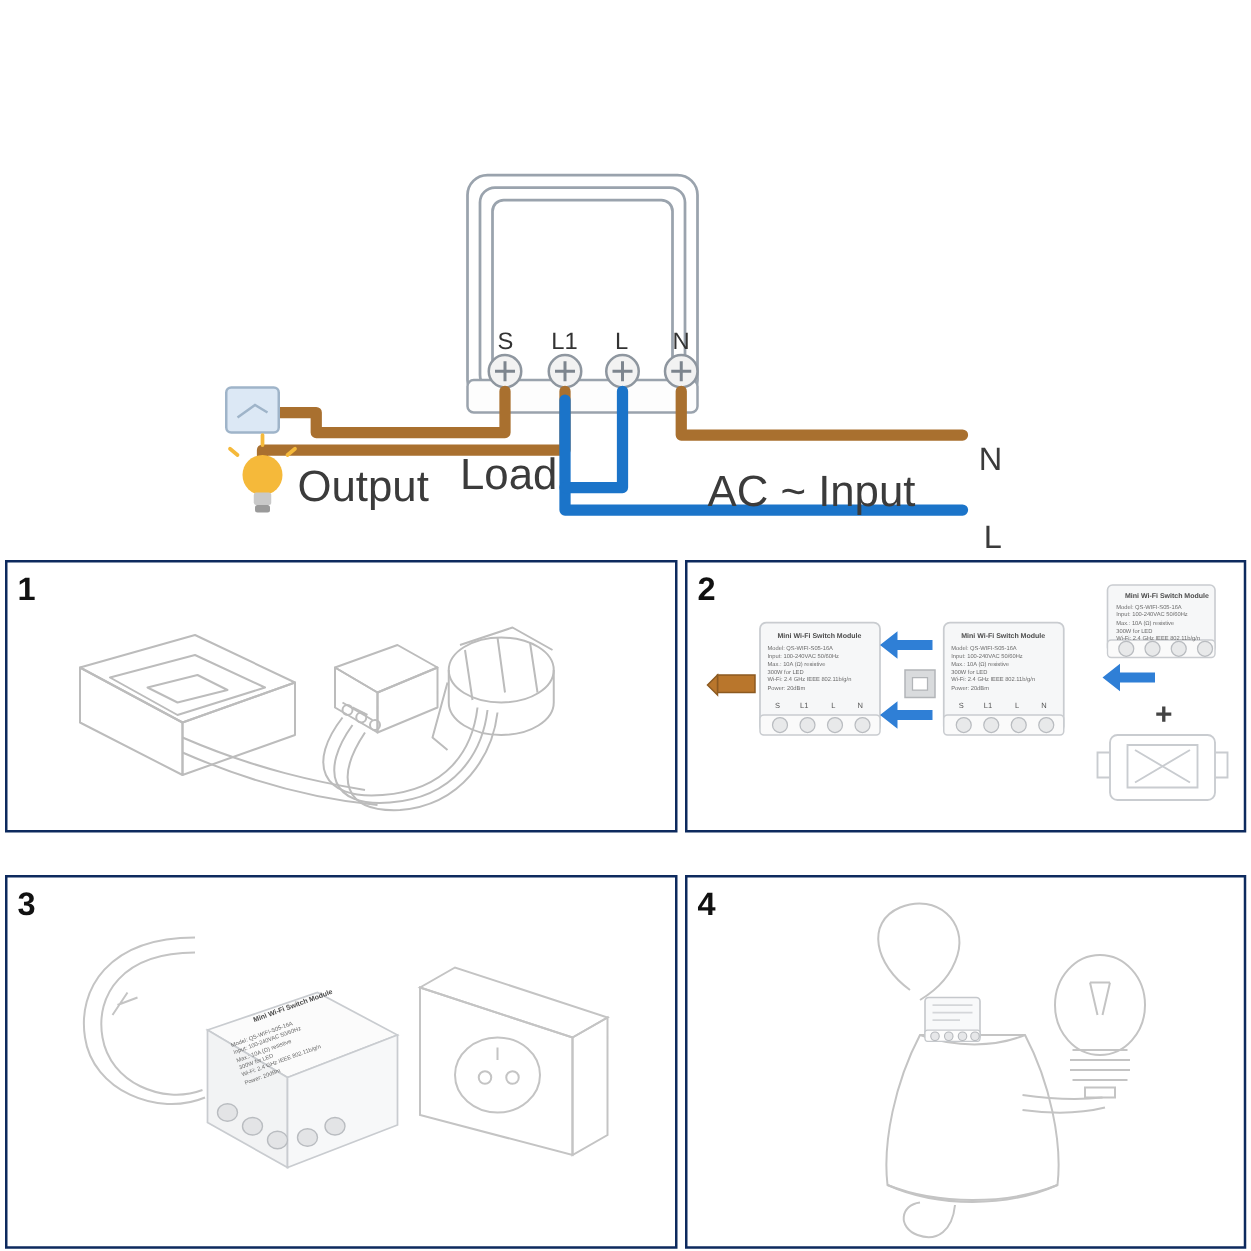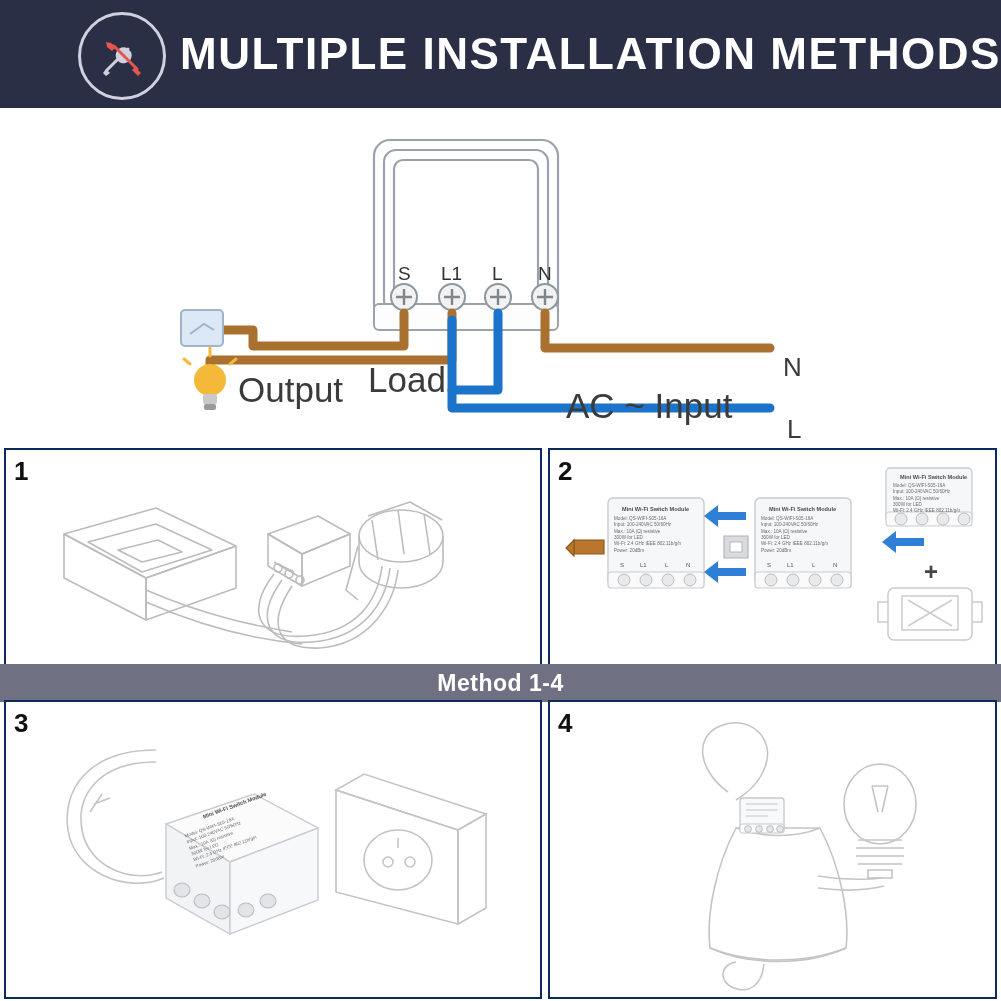--- a/index.html
+++ b/index.html
@@ -70,21 +70,21 @@
   .diagram svg { position:absolute; left:0; top:0; }
 
   .diag-label {
     position: absolute;
     color: #3b3b3b;
     font-size: 35px;
     font-family: "Liberation Sans", sans-serif;
   }
   .lbl-output { left: 238px; top: 262px; }
   .lbl-load   { left: 368px; top: 252px; }
-  .lbl-acinput{ left: 566px; top: 278px; }
+  .lbl-acinput{ left: 566px; top: 266px; }
   .lbl-N      { left: 783px; top: 244px; font-size: 26px; }
   .lbl-L      { left: 787px; top: 306px; font-size: 26px; }
 
   .term-label {
     position: absolute;
     font-size: 19px;
     color: #333;
   }
 
   
@@ -159,39 +159,20 @@
     font-size: 24px;
     color: #444;
     font-weight: bold;
   }
 </style>
 </head>
 <body>
 
 <div class="page">
 
-  <div class="header">
-    <div class="header-badge">
-      <svg width="56" height="56" viewBox="0 0 56 56">
-
-        <g stroke="#cfd2de" stroke-width="3" fill="none" stroke-linecap="round" stroke-linejoin="round">
-          <path d="M13 42 L34 21"></path>
-          <path d="M33 20 a8 8 0 1 0 4 4 z" fill="#cfd2de" stroke="none"></path>
-          <path d="M12 41 l-3 4 3 3 4-3 z" fill="#cfd2de" stroke="none"></path>
-        </g>
-
-        <g stroke="#e8554e" stroke-width="3" fill="none" stroke-linecap="round">
-          <path d="M43 41 L20 18"></path>
-        </g>
-        <path d="M17 15 l-5 -1 1 5 5 4 4 -4 z" fill="#e8554e"></path>
-        <path d="M41 39 l6 6 -3 3 -6 -6 z" fill="#e8554e"></path>
-      </svg>
-    </div>
-    <div class="header-title">MULTIPLE INSTALLATION METHODS</div>
-  </div>
 
   <div class="diagram">
     <svg width="1001" height="340" viewBox="0 0 1001 340">
 
       <g stroke="#9aa3ad" fill="#ffffff" stroke-width="2.2">
         <rect x="374" y="32" width="184" height="180" rx="16" ry="16"></rect>
         <rect x="384" y="42" width="164" height="162" rx="12" ry="12" fill="none"></rect>
         <rect x="394" y="52" width="144" height="146" rx="9" ry="9" fill="none"></rect>
       </g>
 
@@ -377,23 +358,20 @@
       <span class="termtext" style="left:115px; top:112px;">L</span>
       <span class="termtext" style="left:136px; top:112px;">N</span>
       <span class="termtext" style="left:217px; top:112px;">S</span>
       <span class="termtext" style="left:237px; top:112px;">L1</span>
       <span class="termtext" style="left:262px; top:112px;">L</span>
       <span class="termtext" style="left:283px; top:112px;">N</span>
 
       <span class="plus-sign" style="left:374px; top:108px;">+</span>
     </div>
 
-    <div class="method-band">
-      <span>Method 1-4</span>
-    </div>
 
     <div class="cell c3">
       <span class="cell-num">3</span>
       <svg width="538" height="299" viewBox="0 0 538 299">
         <g fill="none" stroke="#c4c4c4" stroke-width="1.6">
 
           <path d="M150 48 C 80 48, 56 90, 62 128 C 68 170, 120 192, 158 176"></path>
           <path d="M150 60 C 92 60, 70 94, 76 128 C 82 164, 124 182, 156 170"></path>
           <path d="M96 92 L84 110 M88 102 L104 96"></path>
 

